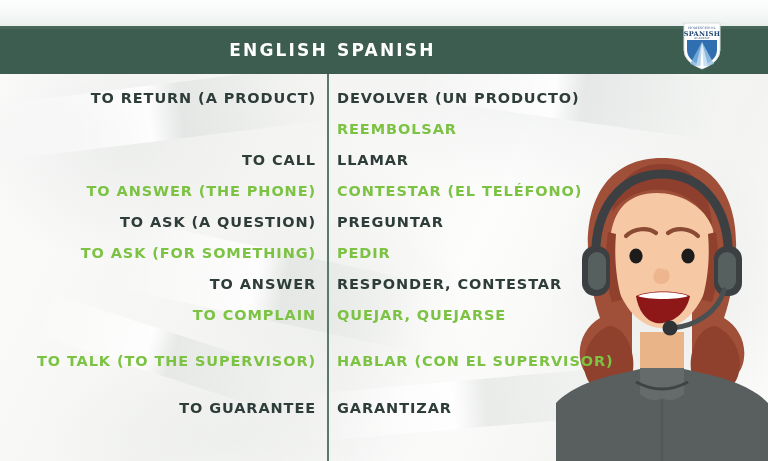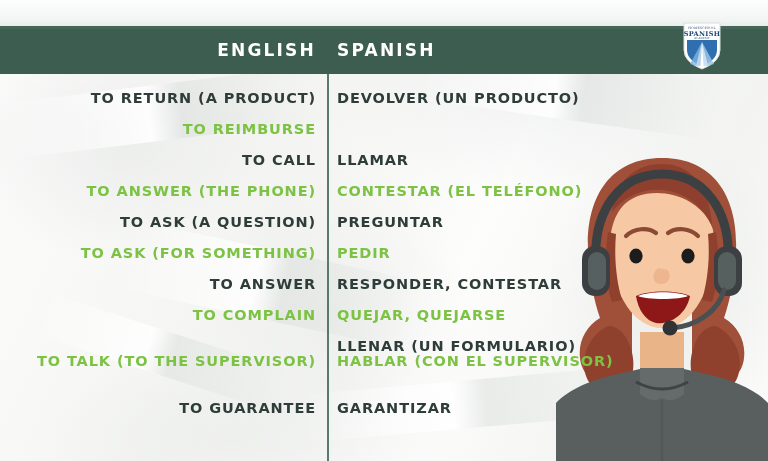--- a/index.html
+++ b/index.html
@@ -56,21 +56,21 @@
   .hdr-label {
     position: absolute;
     top: 50%; transform: translateY(-50%);
     color: #ffffff;
     font-family: "DejaVu Sans", sans-serif;
     font-size: 17px;
     font-weight: 700;
     letter-spacing: 2.2px;
     text-transform: uppercase;
   }
-  #hdr-english { right: 452px; text-align: right; }
+  #hdr-english { right: 440px; text-align: right; }
   #hdr-spanish { left: 337px;  text-align: left; }
 
   
   .logo {
     position: absolute; left: 683px; top: 22px;
     width: 38px; height: 48px;
   }
   .logo svg { display:block; width: 38px; height: 48px; }
 
   
@@ -224,21 +224,21 @@
   </div>
 
   <div class="table">
 
     <div class="row" style="top:9px">
       <div class="cell cell-en dark">TO RETURN (A PRODUCT)</div>
       <div class="cell cell-es dark">DEVOLVER (UN PRODUCTO)</div>
     </div>
 
     <div class="row" style="top:40px">
-      <div class="cell cell-en green">TO REIMBURSE</div>
+      <div class="cell cell-es green">REEMBOLSAR</div>
     </div>
 
     <div class="row" style="top:71px">
       <div class="cell cell-en dark">TO CALL</div>
       <div class="cell cell-es dark">LLAMAR</div>
     </div>
 
     <div class="row" style="top:102px">
       <div class="cell cell-en green">TO ANSWER (THE PHONE)</div>
       <div class="cell cell-es green">CONTESTAR (EL TELÉFONO)</div>
@@ -258,21 +258,20 @@
       <div class="cell cell-en green">TO COMPLAIN</div>
       <div class="cell cell-es green">QUEJAR, QUEJARSE</div>
     </div>
 
     <div class="row" style="top:195px">
       <div class="cell cell-en dark">TO ANSWER</div>
       <div class="cell cell-es dark">RESPONDER, CONTESTAR</div>
     </div>
 
     <div class="row" style="top:257px">
-      <div class="cell cell-es dark">LLENAR (UN FORMULARIO)</div>
     </div>
 
     <div class="row" style="top:272px">
       <div class="cell cell-en green">TO TALK (TO THE SUPERVISOR)</div>
       <div class="cell cell-es green">HABLAR (CON EL SUPERVISOR)</div>
     </div>
 
     <div class="row" style="top:319px">
       <div class="cell cell-en dark">TO GUARANTEE</div>
       <div class="cell cell-es dark">GARANTIZAR</div>

